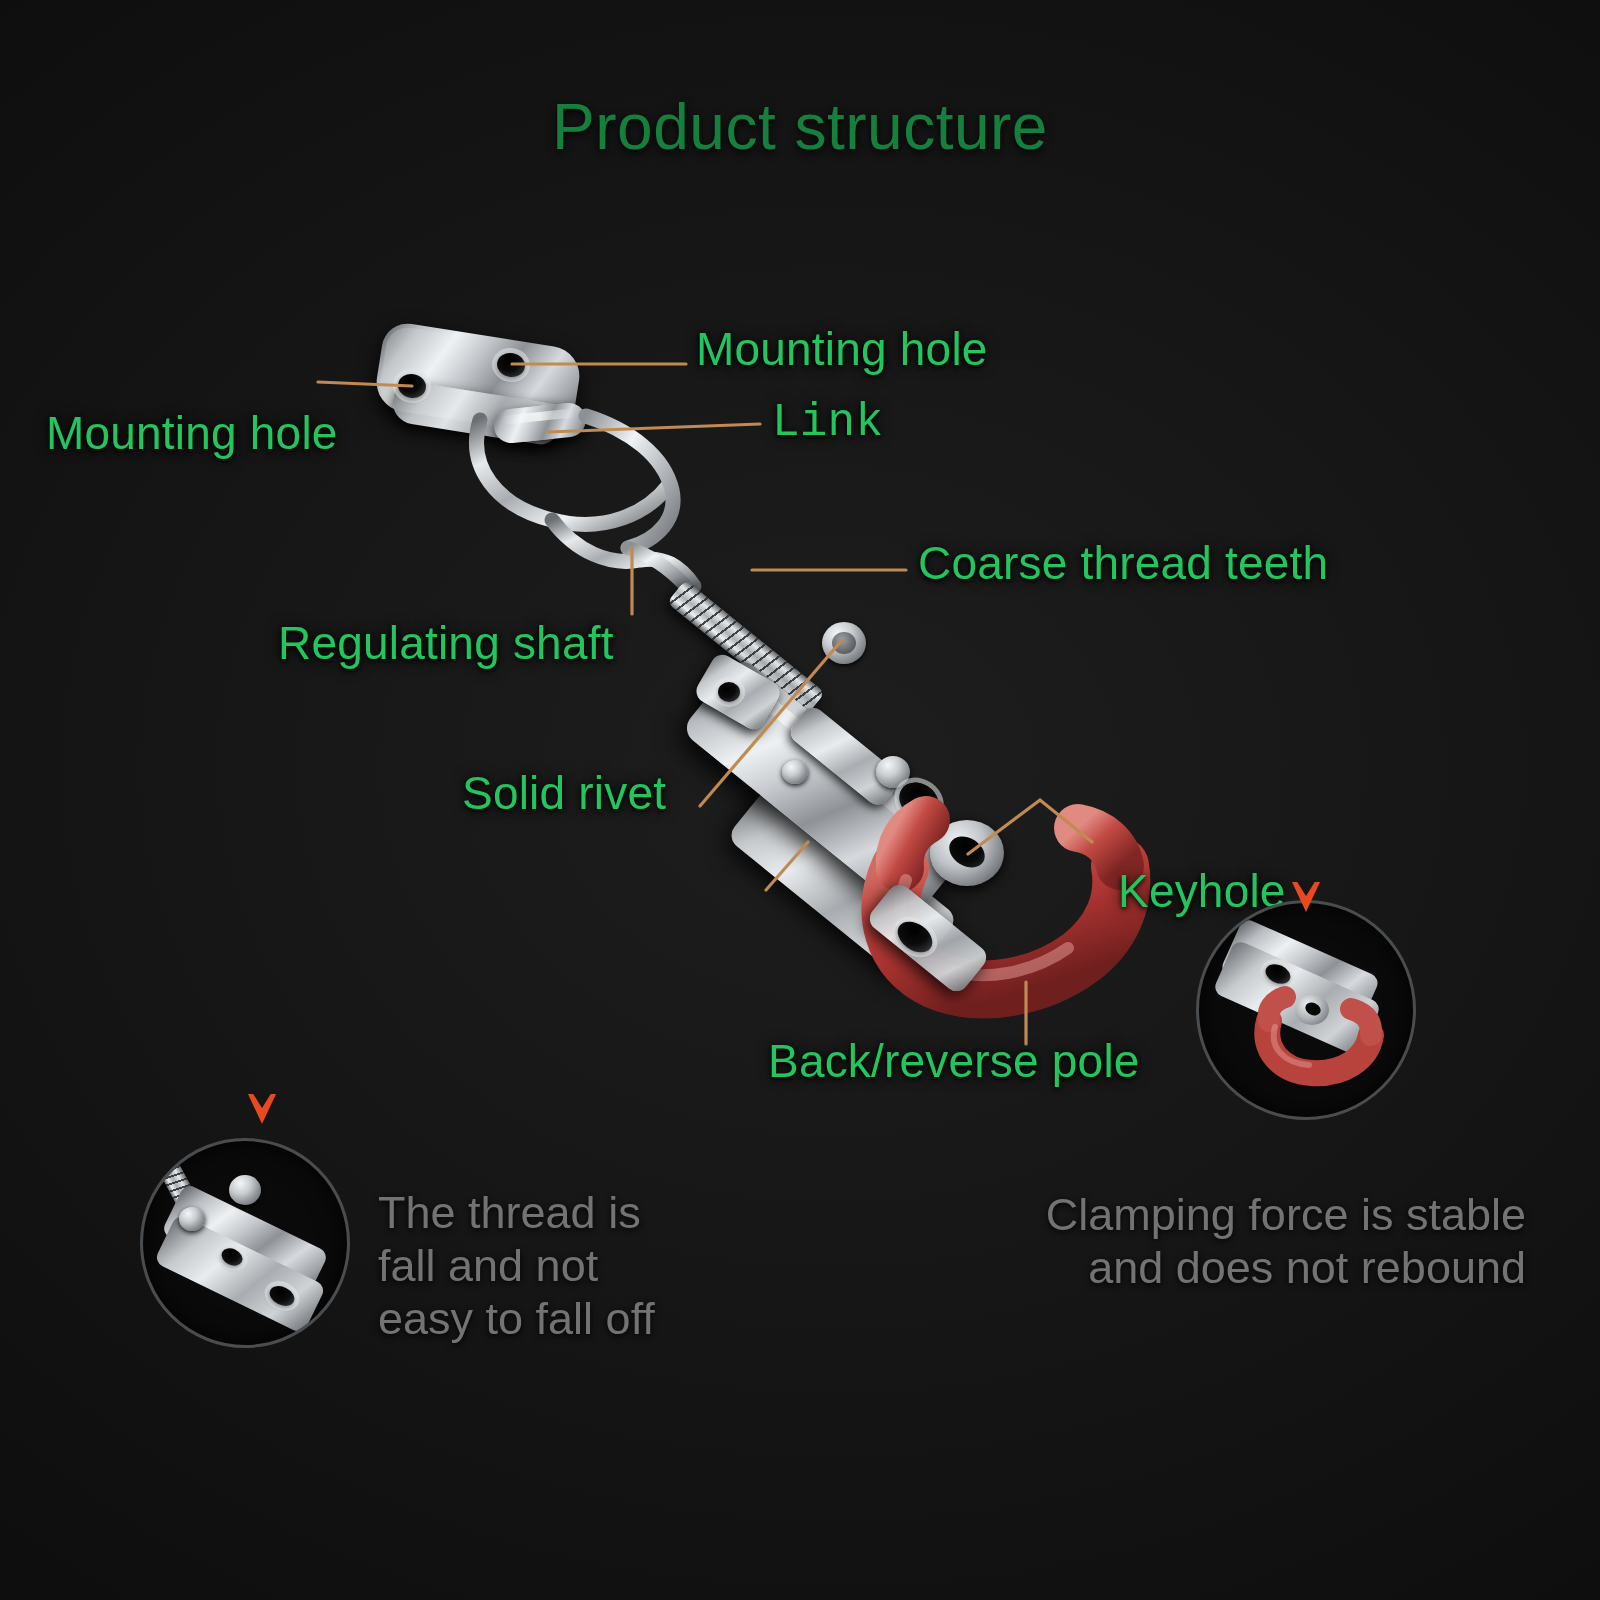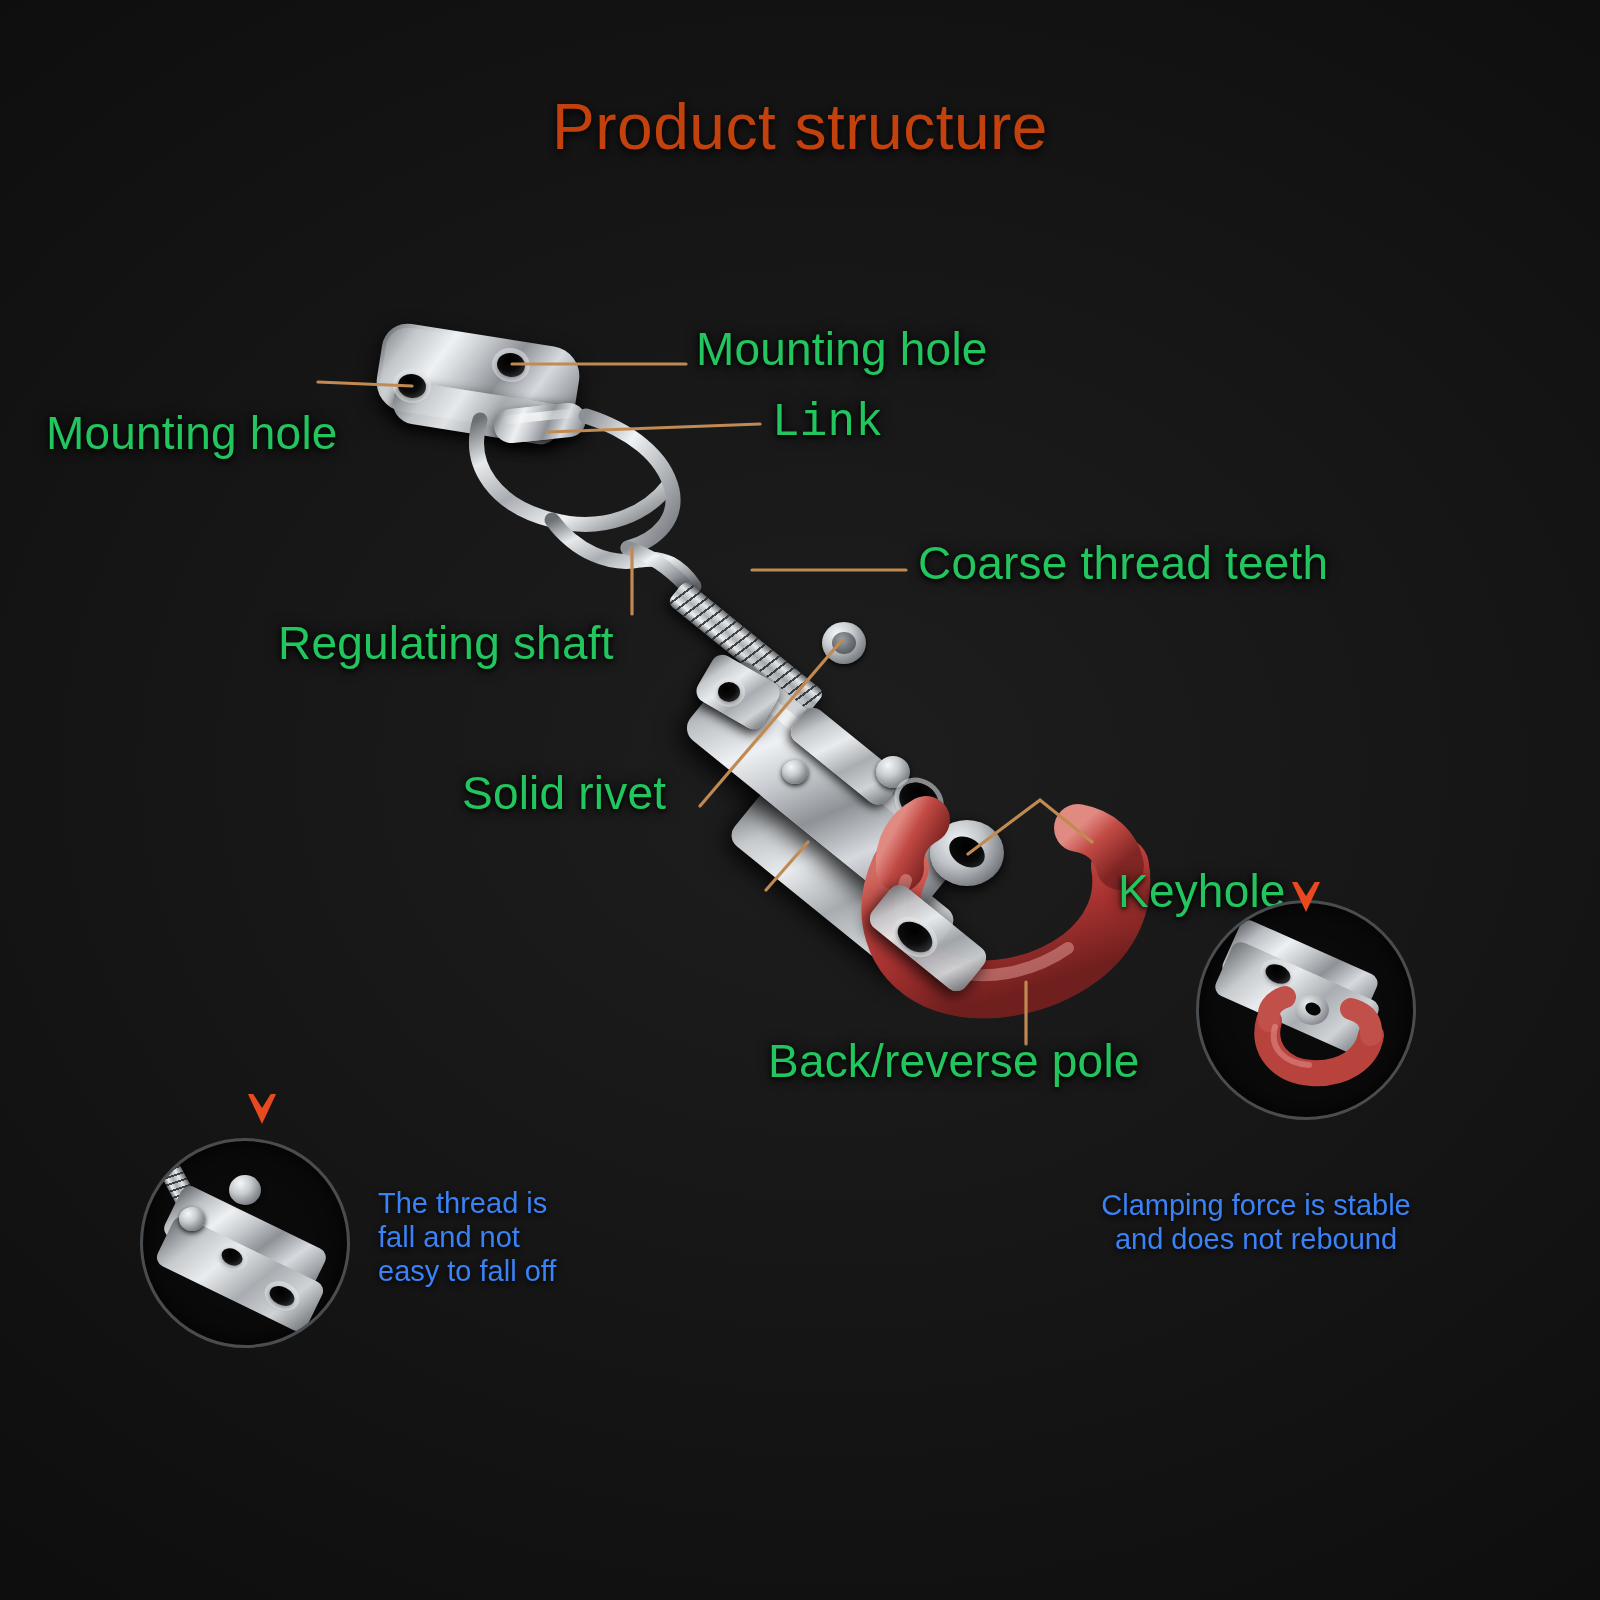--- a/index.html
+++ b/index.html
@@ -24,29 +24,29 @@
     font-size:46px;
     line-height:1.0;
     white-space:nowrap;
     text-shadow:0 2px 5px rgba(0,0,0,.95),0 0 14px rgba(0,0,0,.8);
     letter-spacing:.2px;
   }
   #page-title{
     position:absolute;
     left:0;right:0;top:90px;
     text-align:center;
-    color:#c2410c;
+    color:#15803d;
     font-size:64px;
     letter-spacing:.5px;
     text-shadow:0 3px 8px rgba(0,0,0,.95);
   }
   .callout-text{
     position:absolute;
-    color:#3b82f6;
-    font-size:29px;
+    color:#737373;
+    font-size:45px;
     line-height:1.18;
     text-shadow:0 2px 6px rgba(0,0,0,.95);
   }
   svg.overlay{position:absolute;left:0;top:0;width:1600px;height:1600px;overflow:visible;}
 
   
   #product{position:absolute;left:0;top:0;width:1600px;height:1600px;}
 
   .steel{
     background:linear-gradient(118deg,#5a5d61 0%,#b9bdc1 14%,#eef1f3 30%,#c3c7cb 44%,#8e9296 58%,#d6dade 74%,#9ea2a6 88%,#56595d 100%);
@@ -299,21 +299,21 @@
       <path d="M 70 118 C 68 106, 74 98, 86 94" fill="none" stroke="#c2504a" stroke-width="22" stroke-linecap="round"></path>
       <path d="M 76 124 C 70 146, 86 160, 110 162" fill="none" stroke="rgba(255,190,185,.35)" stroke-width="6" stroke-linecap="round"></path>
     </svg>
   </div>
 
   <svg class="overlay" viewBox="0 0 1600 1600">
     <path d="M 1292 882 L 1320 882 L 1306 912 Z" fill="#e8491e"></path>
     <path d="M 1296 880 L 1306 896 L 1316 880 Z" fill="#151515"></path>
   </svg>
 
-  <div class="callout-text" style="left:986px;top:1188px;text-align:center;width:540px;">
+  <div class="callout-text" style="left:986px;top:1188px;text-align:right;width:540px;">
     <div>Clamping force is stable</div>
     <div>and does not rebound</div>
   </div>
 
   <div class="circle-inset" style="left:140px;top:1138px;width:204px;height:204px;">
 
     <div style="
         position:absolute;left:24px;top:12px;width:120px;height:22px;
         transform:rotate(62deg);transform-origin:0 50%;border-radius:6px;
         background:

